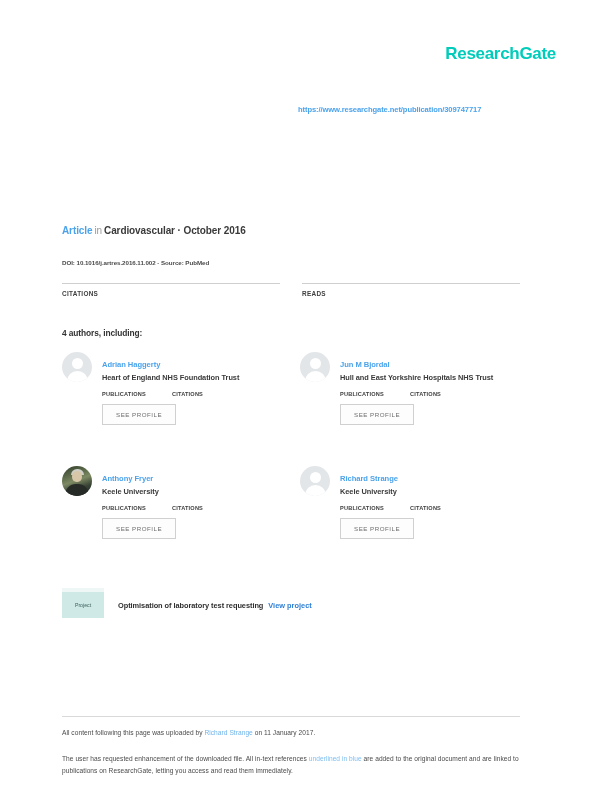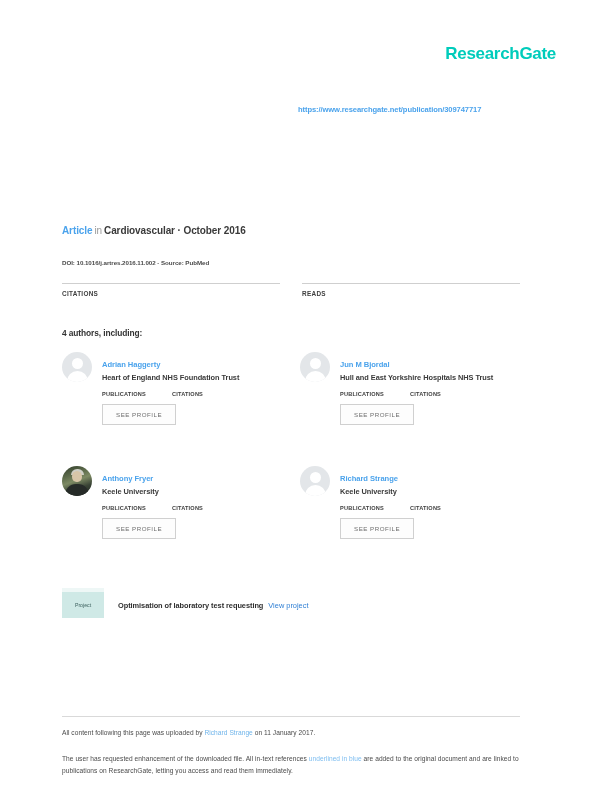--- a/index.html
+++ b/index.html
@@ -260,21 +260,21 @@
   .project-title {
     font-size: 7.4px;
     font-weight: bold;
     color: #2f2f2f;
     letter-spacing: -0.05px;
     filter: blur(0.55px);
     white-space: nowrap;
   }
   .project-link {
     font-size: 7.4px;
-    font-weight: normal;
+    font-weight: bold;
     color: #2f7fd4;
     margin-left: 5px;
     filter: blur(0.55px);
   }
 
   
   .footer-rule {
     position: absolute;
     top: 716px;
     left: 62px;

